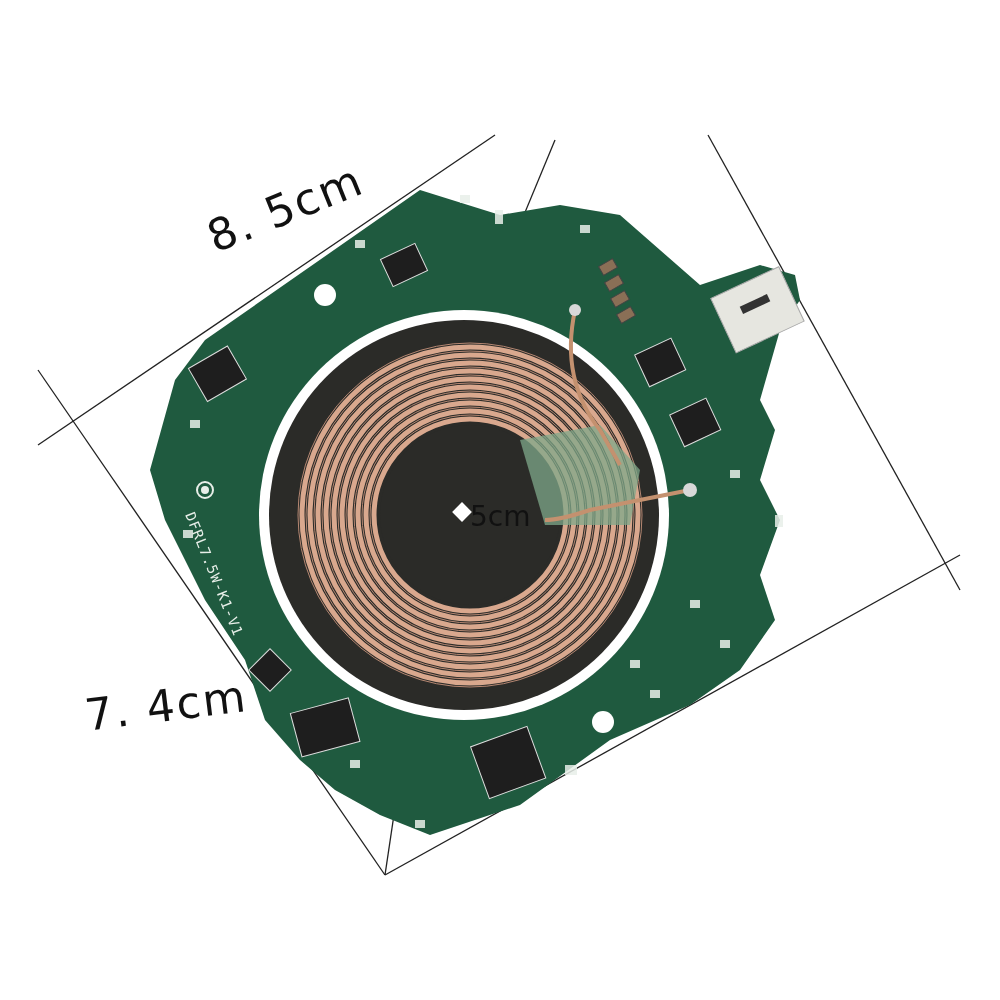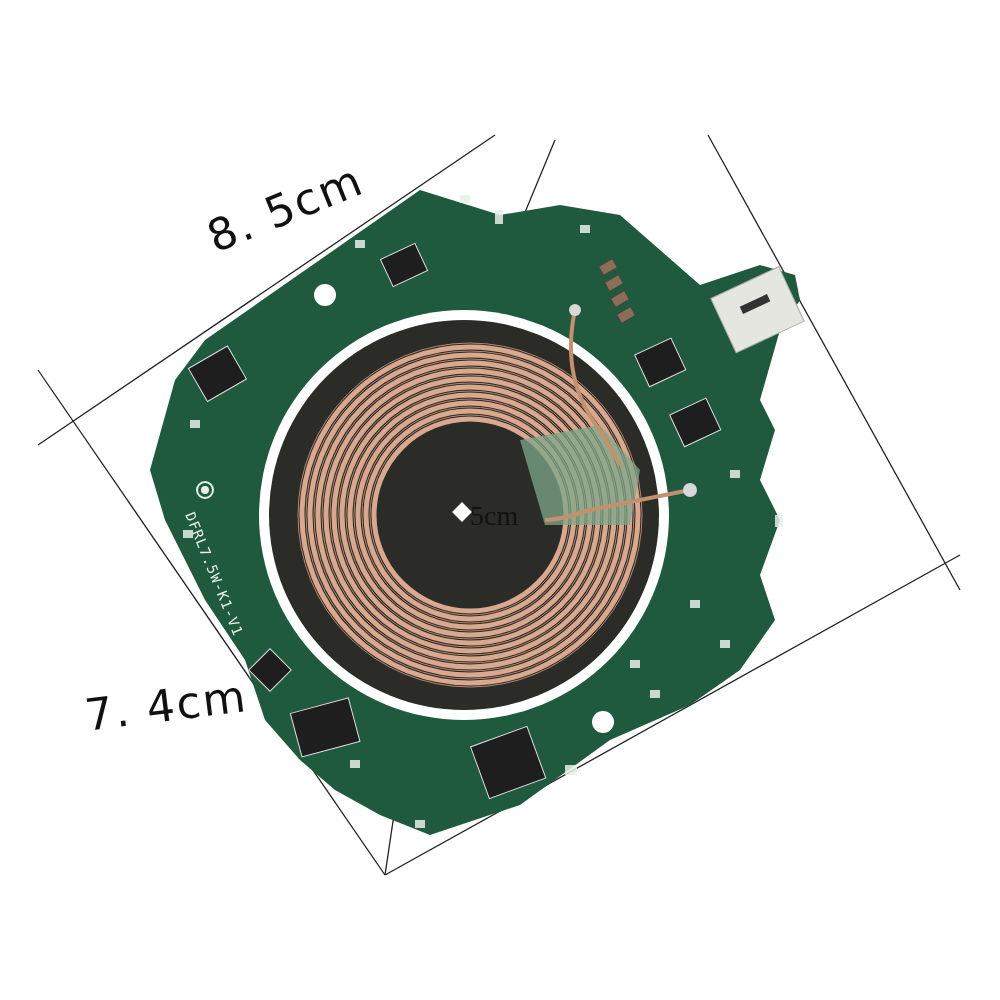--- a/index.html
+++ b/index.html
@@ -1,21 +1,21 @@
 <!DOCTYPE html>
 <html><head>
 <meta charset="utf-8">
 <style>
   html,body{margin:0;padding:0;background:#ffffff;}
   body{width:1000px;height:1000px;position:relative;overflow:hidden;font-family:"DejaVu Sans",sans-serif;}
   .scene{position:absolute;left:0;top:0;width:1000px;height:1000px;}
   .label{position:absolute;color:#111;font-family:"DejaVu Sans",sans-serif;font-weight:400;letter-spacing:2px;white-space:nowrap;}
   .lbl-85{left:200px;top:215px;font-size:44px;transform:rotate(-22deg);transform-origin:left top;}
   .lbl-74{left:82px;top:690px;font-size:44px;transform:rotate(-7deg);transform-origin:left top;}
-  .lbl-5{left:470px;top:500px;font-size:28px;letter-spacing:0;font-family:Liberation Serif, serif;}
+  .lbl-5{left:470px;top:500px;font-size:28px;letter-spacing:0;}
   .silk{position:absolute;left:197px;top:510px;color:#e8efe9;font-size:14px;font-family:"DejaVu Sans Mono",monospace;transform:rotate(68deg);transform-origin:left top;letter-spacing:1px;}
 </style>
 </head>
 <body>
 
 <div class="scene">
   <svg width="1000" height="1000" viewBox="0 0 1000 1000">
 
     <g stroke="#222" stroke-width="1.3" fill="none">
       <line x1="38" y1="445" x2="495" y2="135"></line>

